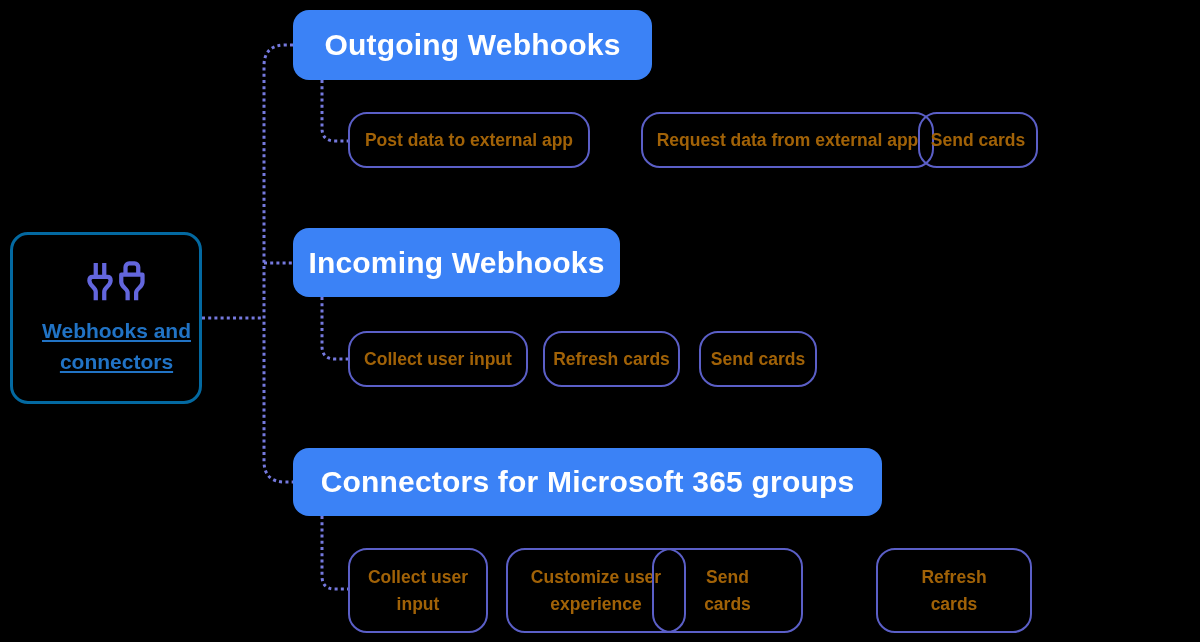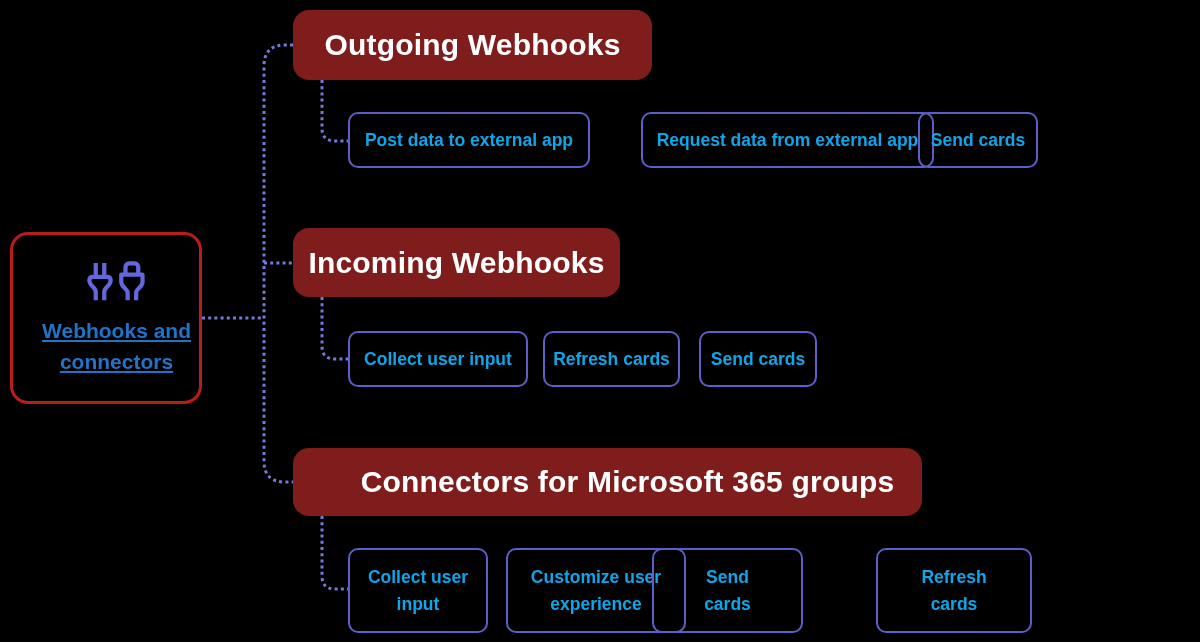--- a/index.html
+++ b/index.html
@@ -5,47 +5,47 @@
   html,body { margin:0; padding:0; background:#000; }
   .canvas {
     position:relative; width:1200px; height:642px; background:#000000;
     font-family:"Liberation Sans", sans-serif; overflow:hidden;
   }
   .connectors { position:absolute; left:0; top:0; width:1200px; height:642px; }
 
   
   .node {
     position:absolute; left:10px; top:232px; width:192px; height:172px;
-    border:3px solid #b91c1c; border-radius:18px; box-sizing:border-box;
+    border:3px solid #0369a1; border-radius:18px; box-sizing:border-box;
     display:flex; flex-direction:column; align-items:center; justify-content:center; gap:12px;
     background:transparent;
     padding-left:21px;
   }
   .node-icon { width:68px; height:44px; }
   .node-link {
     color:#2173c5; font-weight:bold; font-size:21px; line-height:1.5;
     text-align:center; text-decoration:underline; width:158px; cursor:pointer;
   }
 
   
   .hdr {
-    position:absolute; background:#7f1d1d; border-radius:16px;
+    position:absolute; background:#3b82f6; border-radius:16px;
     display:flex; align-items:center; justify-content:center;
     color:#ffffff; font-weight:bold; font-size:30px; letter-spacing:0.2px;
   }
   #hdr-outgoing   { left:293px; top:10px;  width:359px; height:70px; }
   #hdr-incoming   { left:293px; top:228px; width:327px; height:69px; }
-  #hdr-connectors { left:293px; top:448px; width:589px; height:68px;padding-left:40px; }
+  #hdr-connectors { left:293px; top:448px; width:589px; height:68px; }
 
   
   .box {
-    position:absolute; border:2.5px solid #5b5fc7; border-radius:10px;
+    position:absolute; border:2.5px solid #5b5fc7; border-radius:19px;
     box-sizing:border-box; background:transparent;
     display:flex; align-items:center; justify-content:center;
-    color:#0ea5e9; font-weight:bold; font-size:17.5px; text-align:center;
+    color:#a16207; font-weight:bold; font-size:17.5px; text-align:center;
     line-height:1.5; white-space:pre-line; padding:2px 8px;
   }
   .row1 { top:112px; height:56px; }
   .row2 { top:331px; height:56px; }
   .row3 { top:548px; height:85px; }
   #b11 { left:348px; width:242px; }
   #b12 { left:608px; width:293px;margin-left:33px; }
   #b13 { left:918px; width:120px; }
   #b21 { left:348px; width:180px; }
   #b22 { left:543px; width:137px; }

